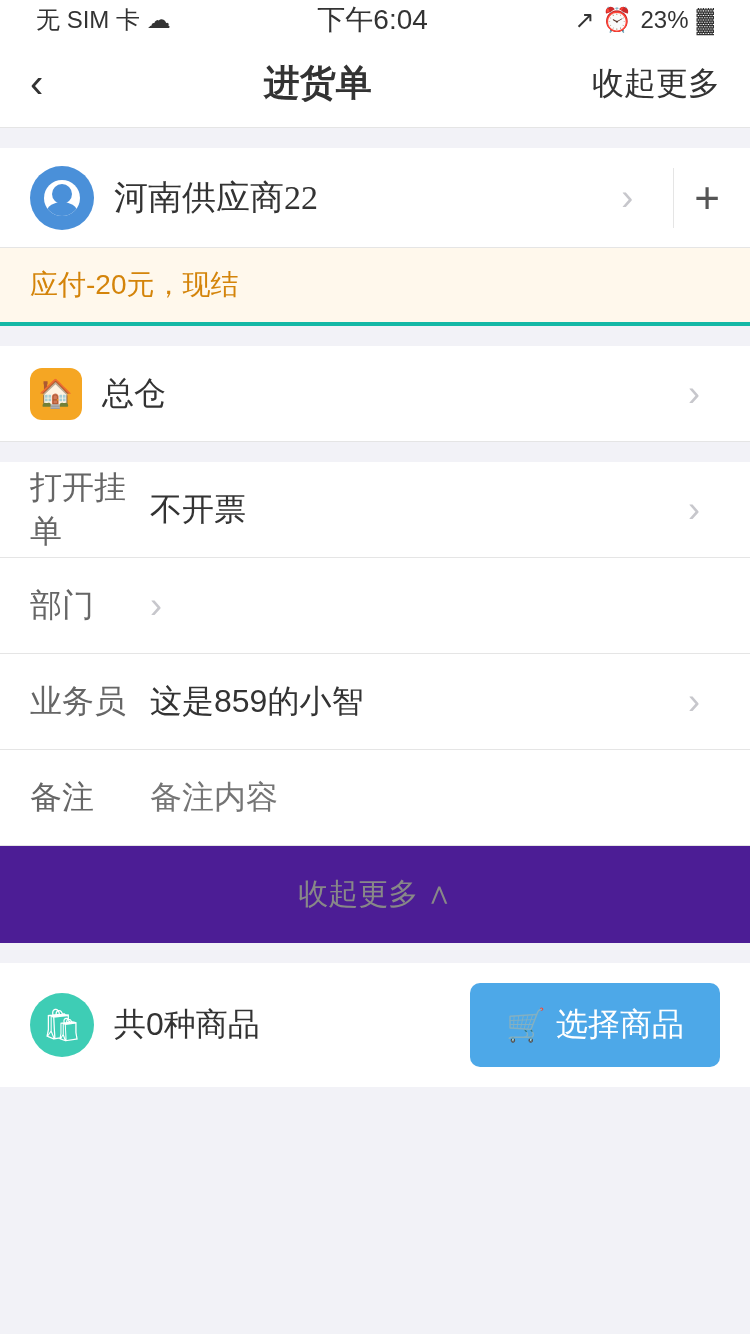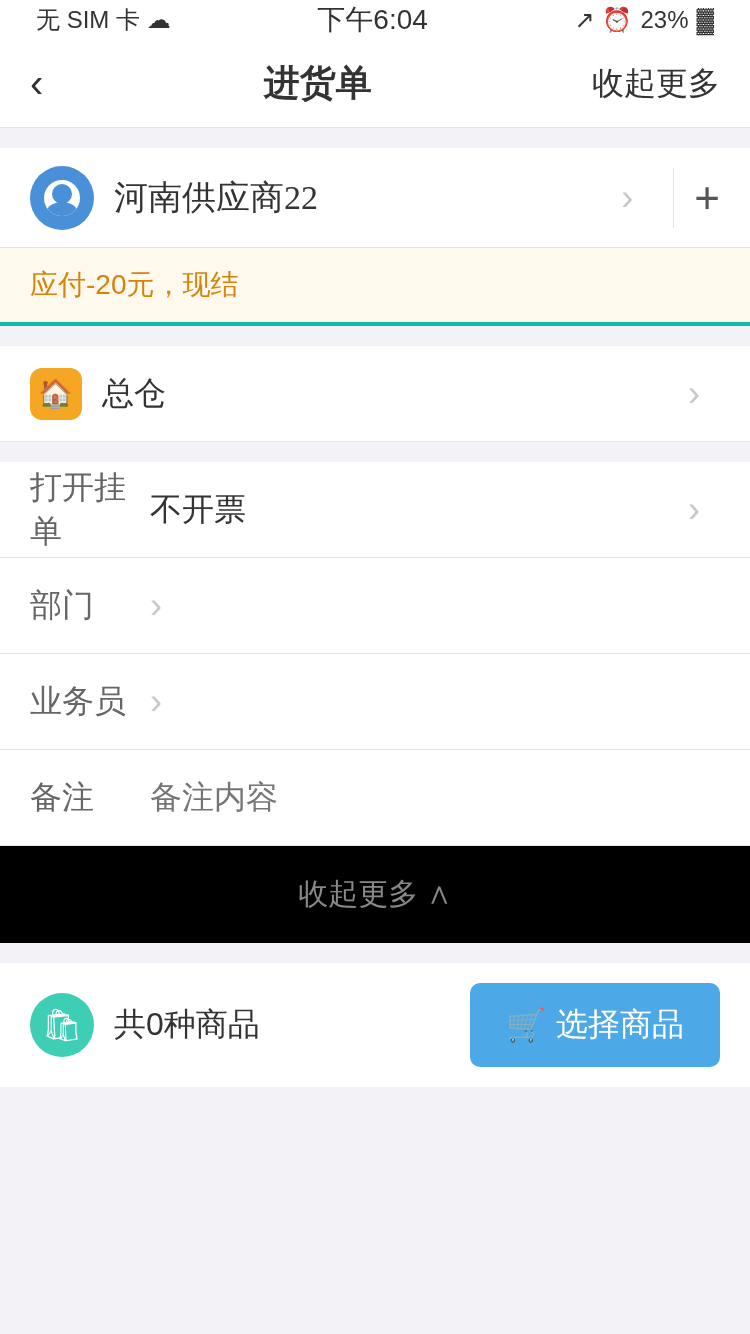--- a/index.html
+++ b/index.html
@@ -176,21 +176,21 @@
       flex-shrink: 0;
     }
     .row-value {
       flex: 1;
       font-size: 32px;
       color: #333;
     }
 
     
     .collapse-row {
-      background: #000000;
+      background: #4c1d95;
       text-align: center;
       padding: 28px 0;
       font-size: 30px;
       color: #888;
       cursor: pointer;
     }
 
     
     .bottom-bar {
       background: #fff;
@@ -290,20 +290,21 @@
     <span class="chevron-right">›</span>
   </div>
 
   <div class="form-row">
     <span class="row-label">部门</span>
     <span class="chevron-right">›</span>
   </div>
 
   <div class="form-row">
     <span class="row-label">业务员</span>
+    <span class="row-value">这是859的小智</span>
     <span class="chevron-right">›</span>
   </div>
 
   <div class="form-row">
     <span class="row-label">备注</span>
     <input type="text" class="row-value" style="border: none; outline: none; font-size: 32px; color: rgb(199, 199, 204); background: transparent; flex: 1 1 0%;" value="" placeholder="备注内容">
   </div>
 
   <div class="collapse-row">
     <span>收起更多 ∧</span>

